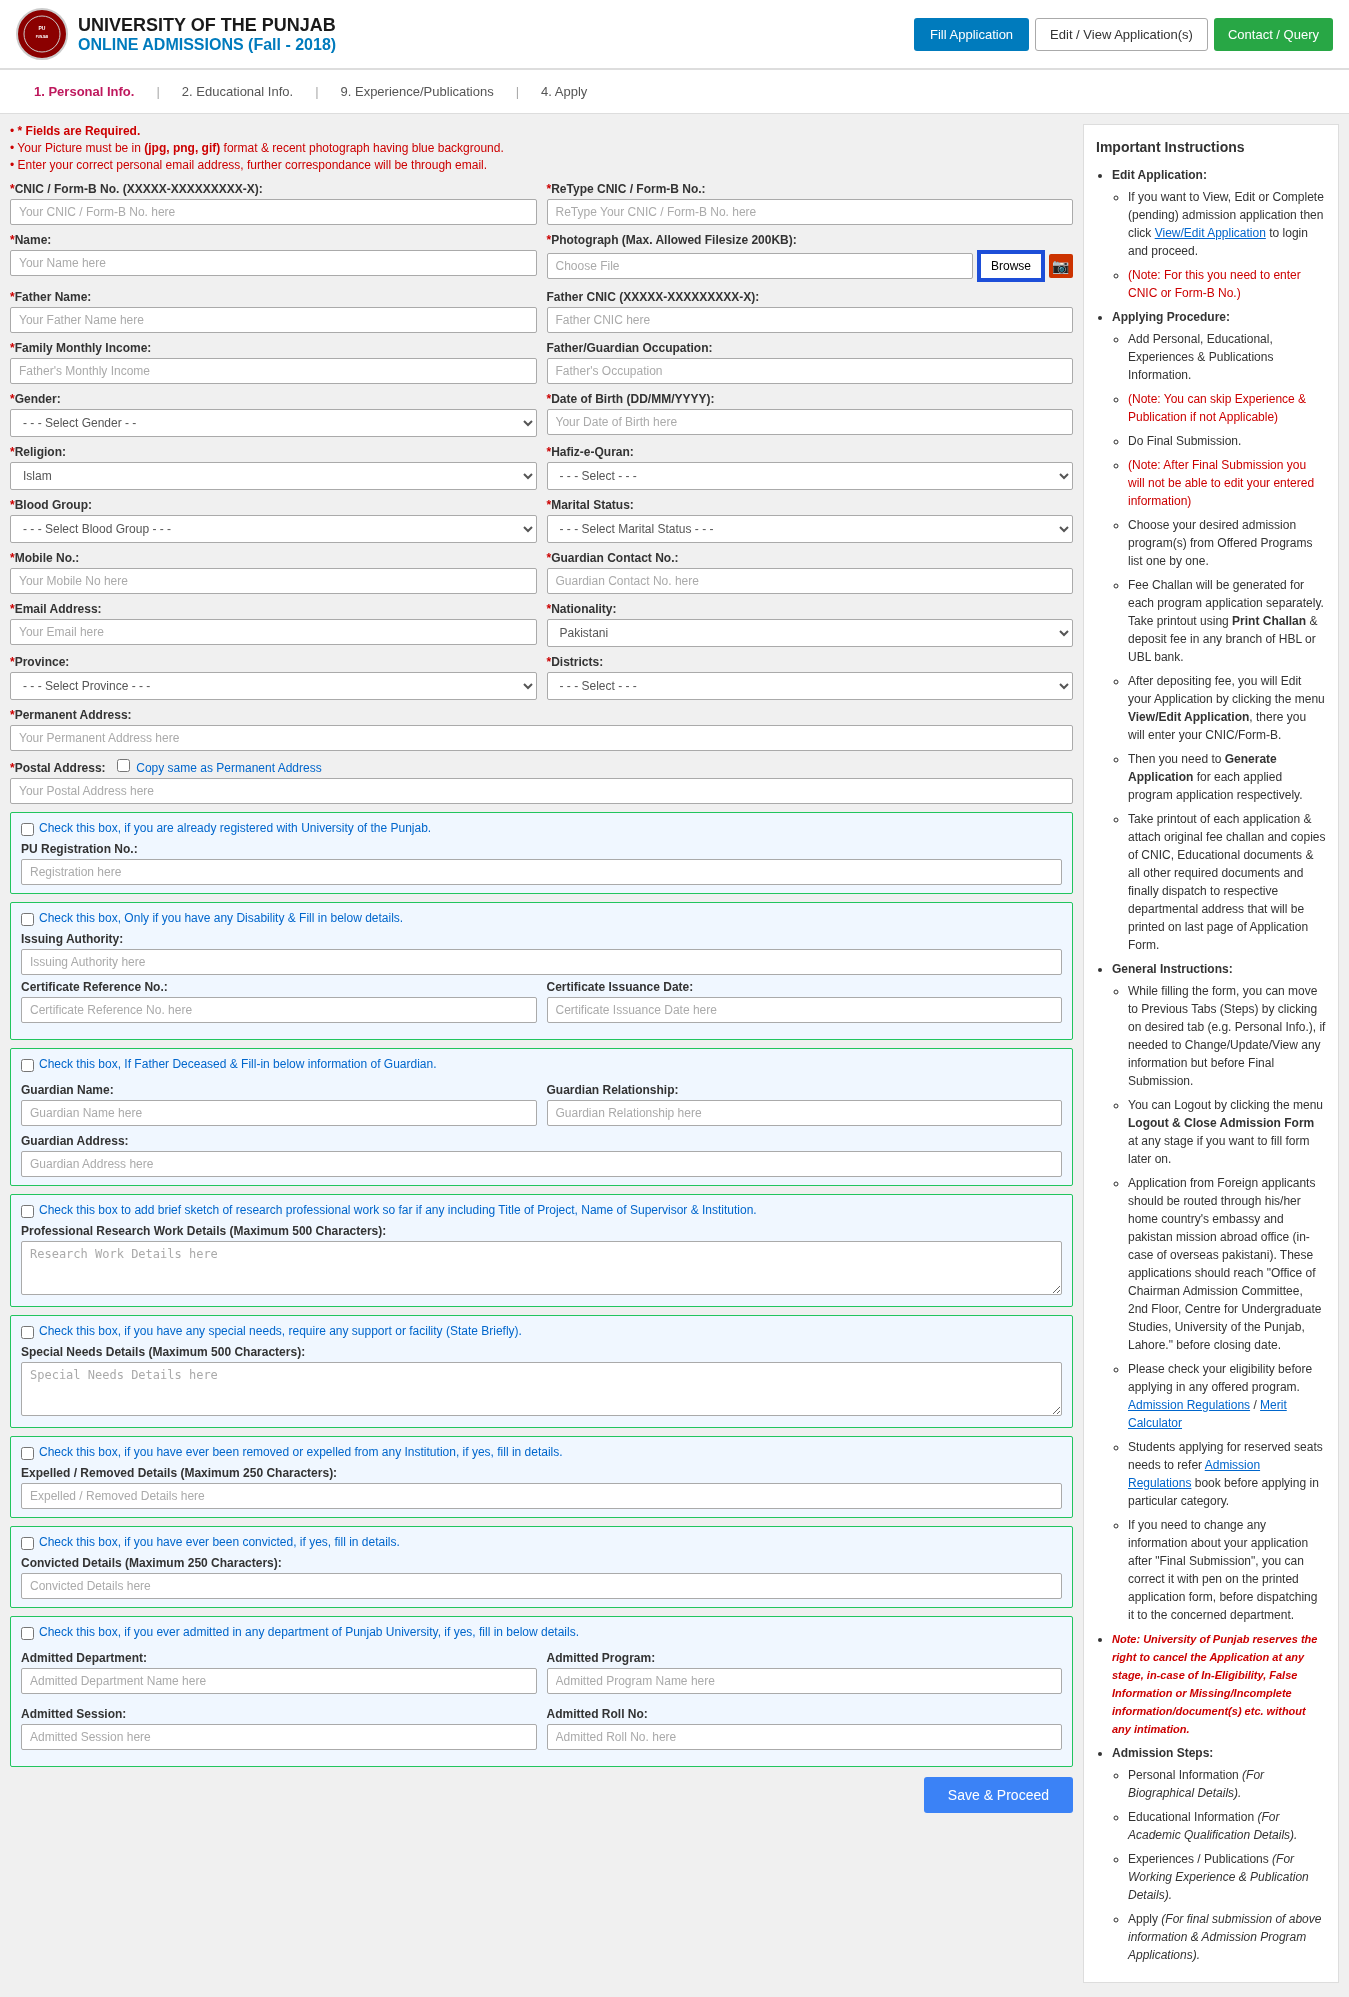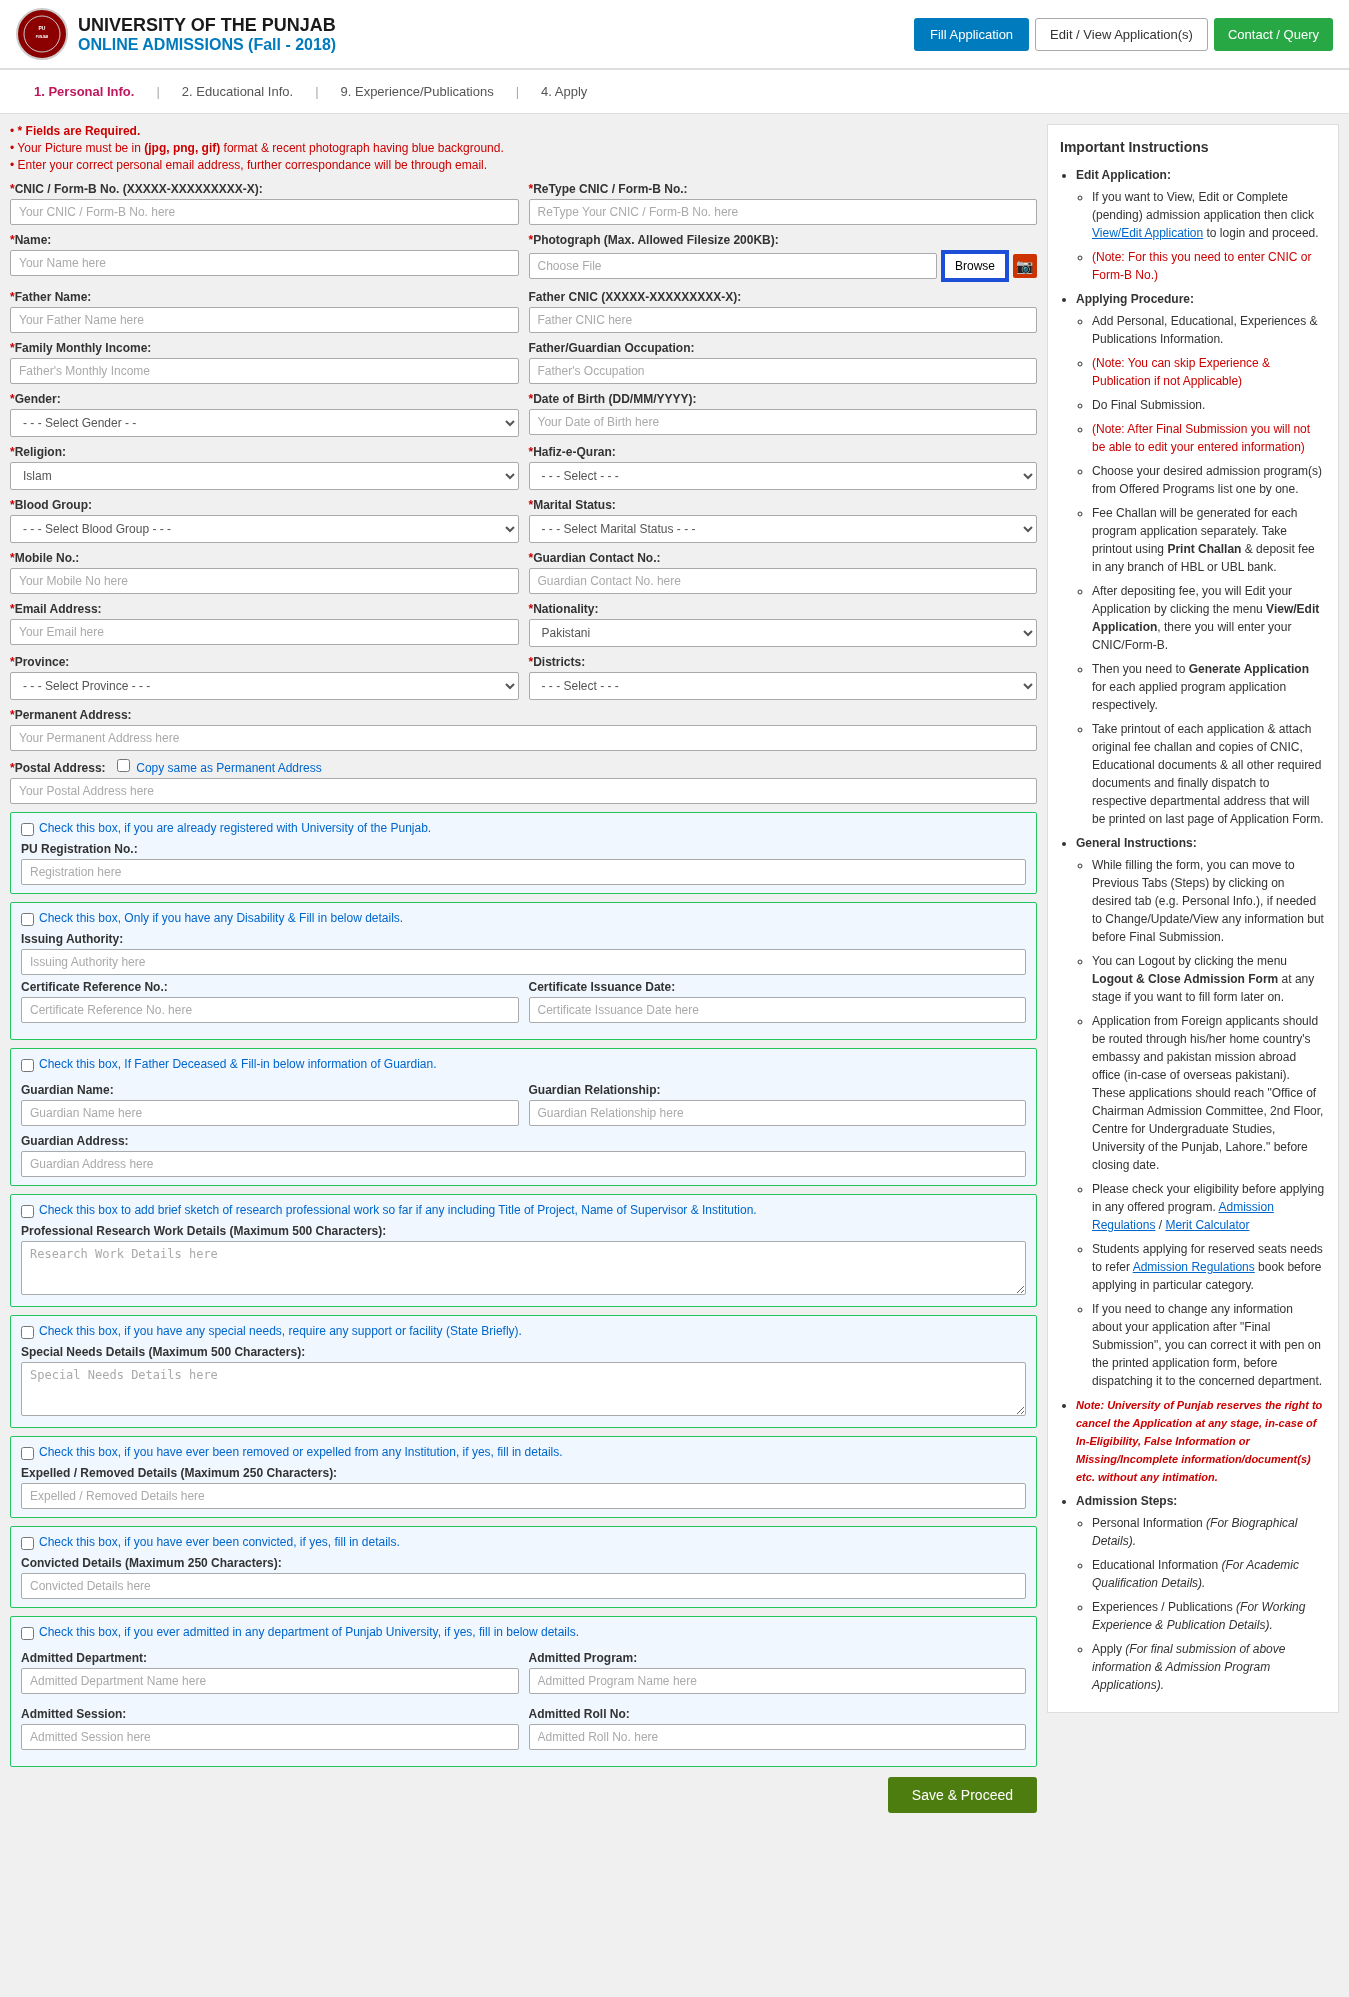--- a/index.html
+++ b/index.html
@@ -19,21 +19,21 @@
 
     
     .tabs { background: #fff; padding: 8px 16px; border-bottom: 1px solid #ddd; display: flex; gap: 0; }
     .tab { padding: 6px 18px; font-size: 13px; color: #555; cursor: pointer; border: none; background: none; }
     .tab.active { color: #be185d; font-weight: bold; }
     .tab-sep { color: #aaa; padding: 6px 4px; font-size: 13px; }
 
     
     .main { display: flex; gap: 0; padding: 10px; }
     .form-area { flex: 1; min-width: 0; padding-right: 10px; }
-    .sidebar { width: 292px; flex-shrink: 0; }
+    .sidebar { width: 256px; flex-shrink: 0; }
 
     
     .notices { margin-bottom: 10px; }
     .notice { color: #cc0000; font-size: 12px; margin-bottom: 3px; }
 
     
     .form-row { display: flex; gap: 10px; margin-bottom: 8px; }
     .form-col { flex: 1; min-width: 0; }
     .form-col.full { flex: 1; }
     label.field-label { display: block; font-size: 12px; font-weight: bold; margin-bottom: 3px; color: #333; }
@@ -49,21 +49,21 @@
     .cam-icon { width: 24px; height: 24px; background: #cc3300; border: none; cursor: pointer; border-radius: 2px; color: white; font-size: 14px; display: flex; align-items: center; justify-content: center; }
 
     
     .checkbox-section { border: 1px solid #22c55e; background: #f0f7ff; padding: 8px 10px; margin-bottom: 8px; border-radius: 2px; }
     .checkbox-section .check-label { color: #0066cc; font-size: 12px; margin-bottom: 6px; display: flex; align-items: flex-start; gap: 5px; }
     .checkbox-section input[type="checkbox"] { margin-top: 2px; cursor: pointer; }
     .sub-field-label { font-size: 12px; font-weight: bold; color: #333; margin-bottom: 3px; margin-top: 5px; }
 
     
     .form-actions { display: flex; justify-content: flex-end; margin-top: 10px; }
-    .btn-save { background: #4d7c0f; color: white; border: none; padding: 10px 24px; font-size: 14px; cursor: pointer; border-radius: 3px; }
+    .btn-save { background: #3b82f6; color: white; border: none; padding: 10px 24px; font-size: 14px; cursor: pointer; border-radius: 3px; }
 
     
     .sidebar-box { background: #fff; border: 1px solid #ddd; padding: 12px; font-size: 12px; line-height: 1.5; }
     .sidebar-box h3 { font-size: 14px; margin-bottom: 8px; color: #333; }
     .sidebar-box ul { padding-left: 16px; }
     .sidebar-box li { margin-bottom: 6px; color: #333; }
     .sidebar-box li > ul { margin-top: 4px; }
     .sidebar-box .red-text { color: #cc0000; }
     .sidebar-box .link-text { color: #0066cc; text-decoration: underline; cursor: pointer; }
     .sidebar-box .bold-label { font-weight: bold; color: #333; }

